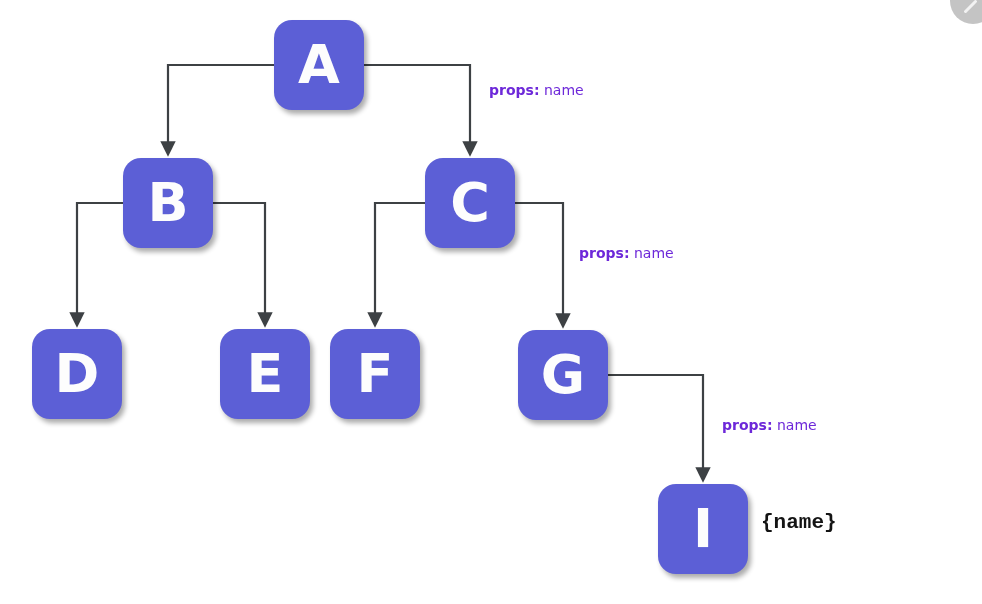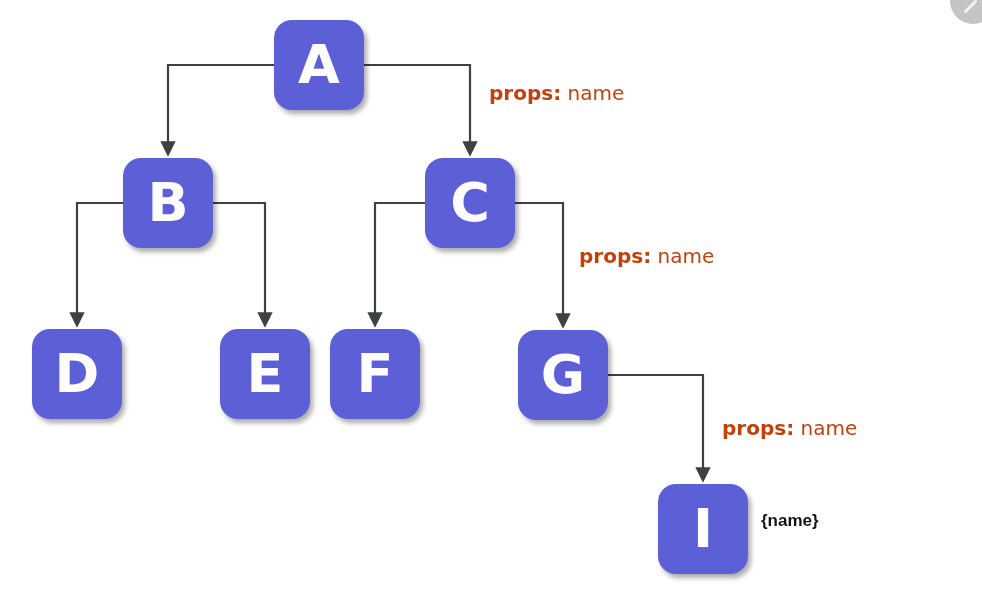--- a/index.html
+++ b/index.html
@@ -42,36 +42,36 @@
     font-family: "DejaVu Sans", sans-serif;
     font-weight: bold;
     font-size: 54px;
     line-height: 1;
     letter-spacing: 0px;
     user-select: none;
   }
   .edge-label {
     position: absolute;
     font-family: "DejaVu Sans", sans-serif;
-    font-size: 20px;
-    color: #c2410c;
+    font-size: 14px;
+    color: #6d28d9;
     white-space: nowrap;
     z-index: 4;
     line-height: 1;
   }
   .edge-label .key {
     font-weight: bold;
   }
   .edge-label .val {
     font-weight: normal;
   }
   .render-label {
     position: absolute;
-    font-family: Liberation Sans, sans-serif;
-    font-size: 17px;
+    font-family: Liberation Mono, monospace;
+    font-size: 21px;
     font-weight: bold;
     color: #141414;
     white-space: nowrap;
     z-index: 4;
     line-height: 1;
   }
   #corner-widget {
     position: absolute;
     width: 46px;
     height: 46px;

